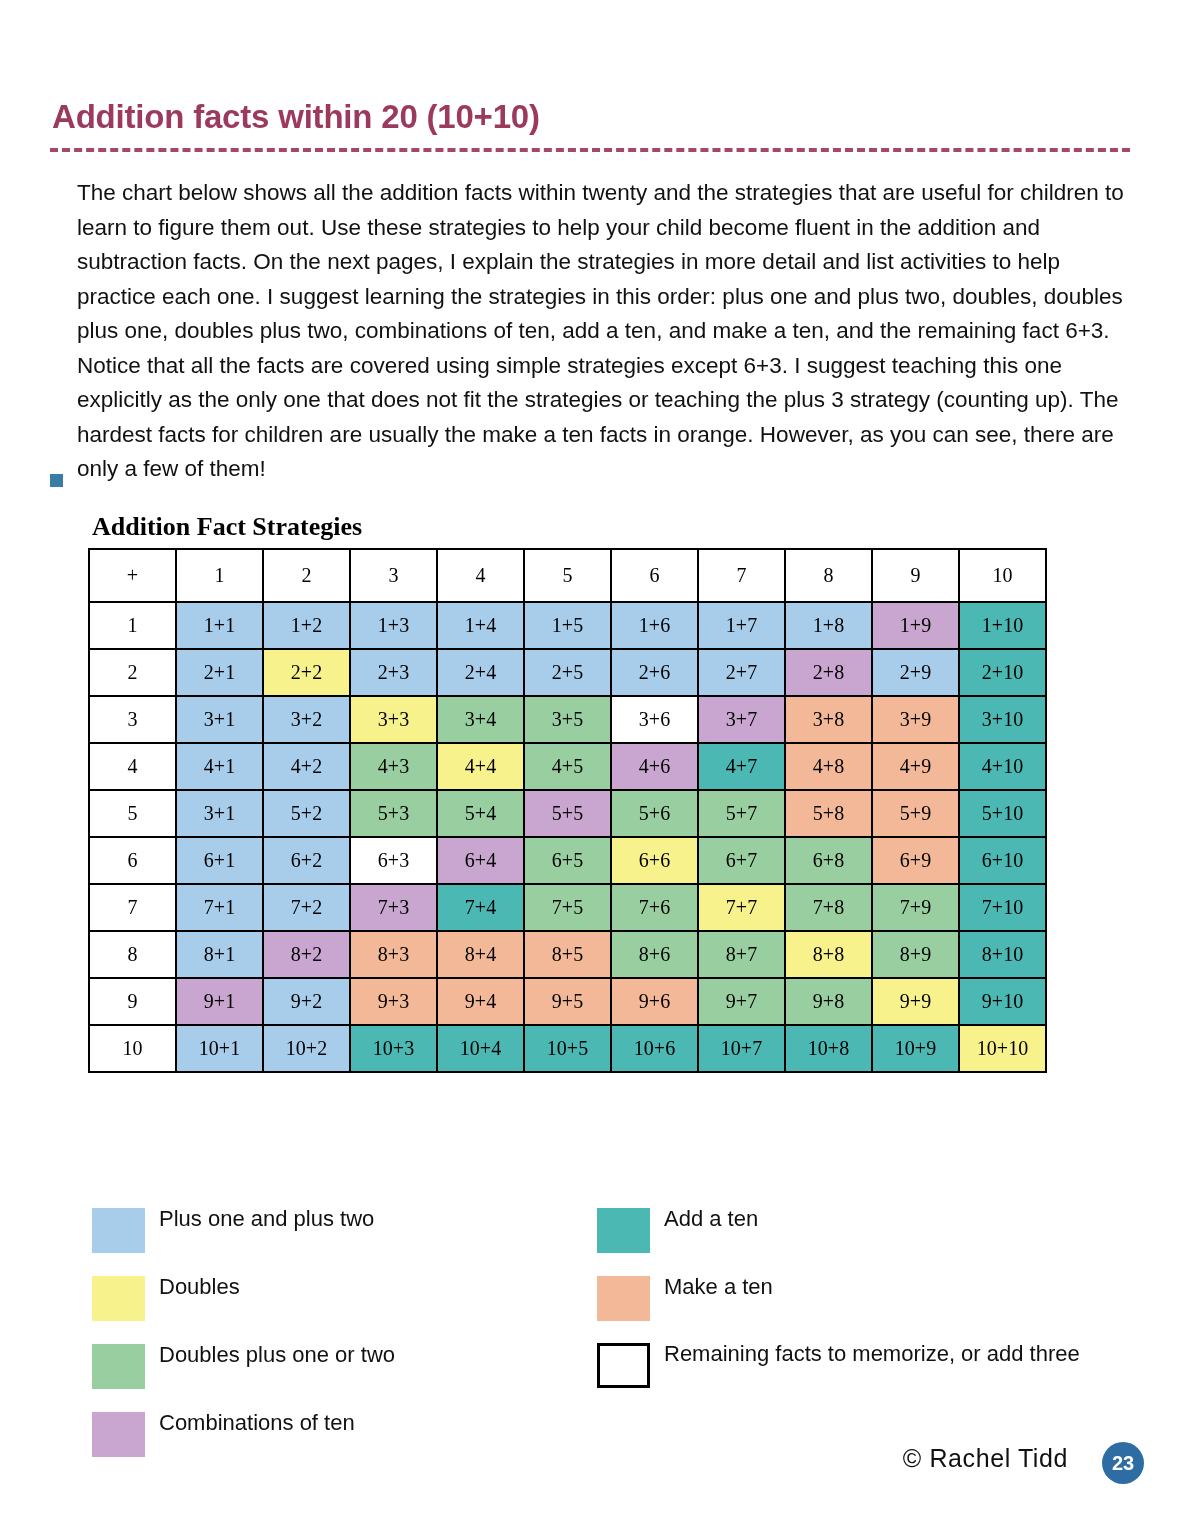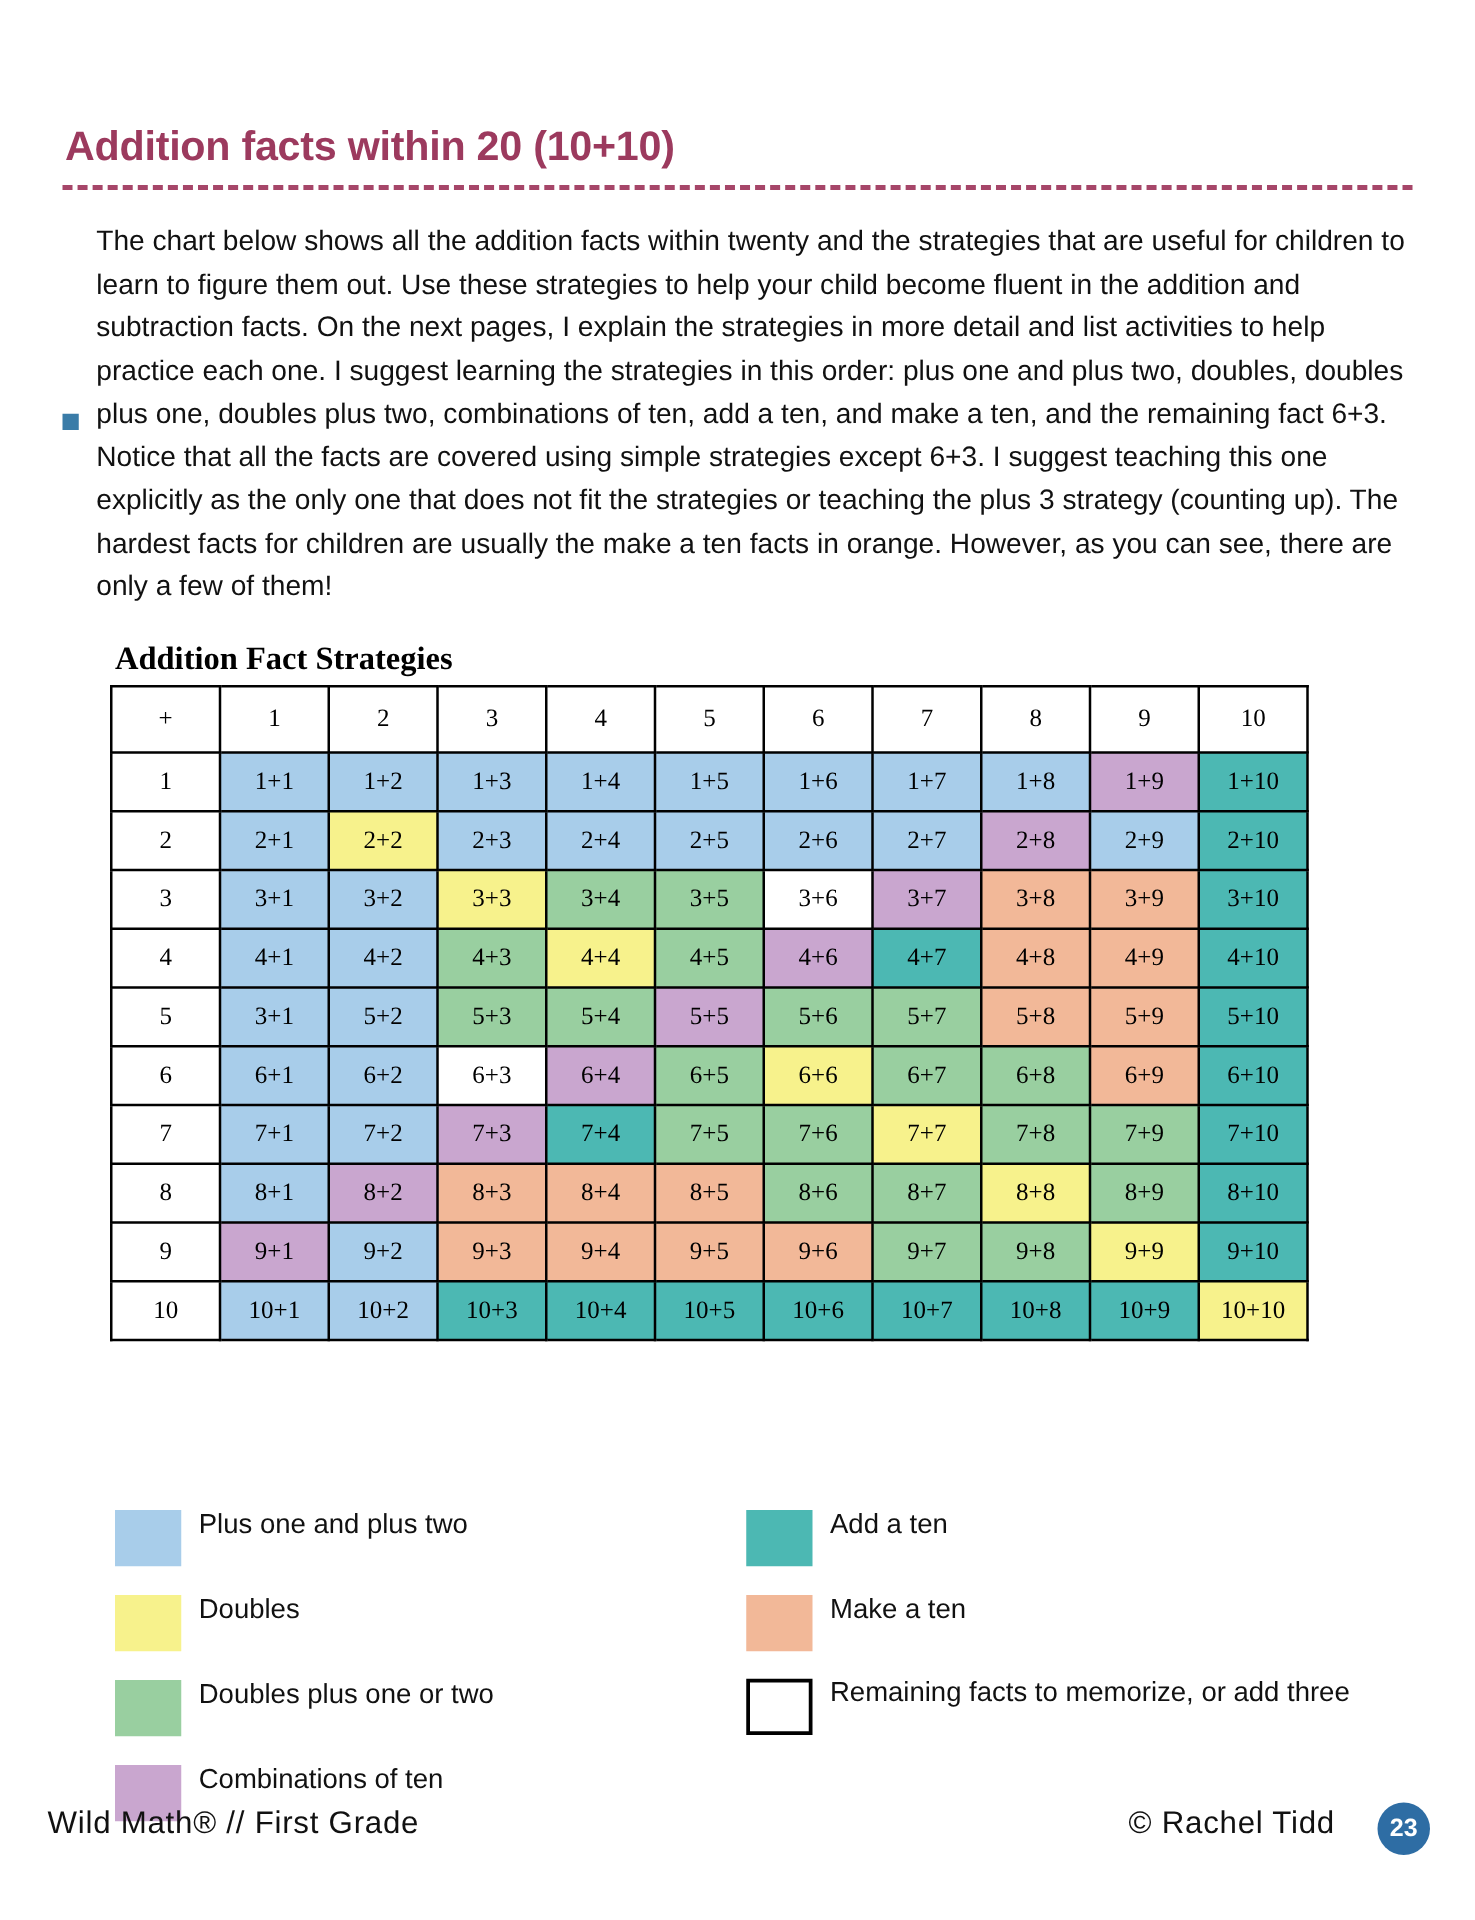--- a/index.html
+++ b/index.html
@@ -36,21 +36,21 @@
     border-top: 4px dashed #A64669;
   }
 
   
   .intro-wrap {
     position: absolute;
     left: 50px;
     top: 176px;
     width: 1090px;
     display: flex;
-    align-items: center;
+    align-items: flex-end;
   }
   .bullet {
     width: 13px;
     height: 13px;
     background: #3A7CA8;
     margin-top: 12px;
     margin-right: 14px;
     flex: 0 0 auto;
   }
   .intro-text {
@@ -372,17 +372,16 @@
           <div class="swatch" style="background: rgb(242, 184, 152);"></div>
           <div class="lbl">Make a ten</div>
         </div>
         <div class="legend-item">
           <div class="swatch outlined"></div>
           <div class="lbl">Remaining facts to memorize, or add three</div>
         </div>
       </div>
   </div>
 
-  <div class="footer-left">Wild Math® // First Grade</div>
   <div class="footer-right">© Rachel Tidd</div>
   <div class="page-badge">23</div>
 
 </div>
 
 </body></html>

